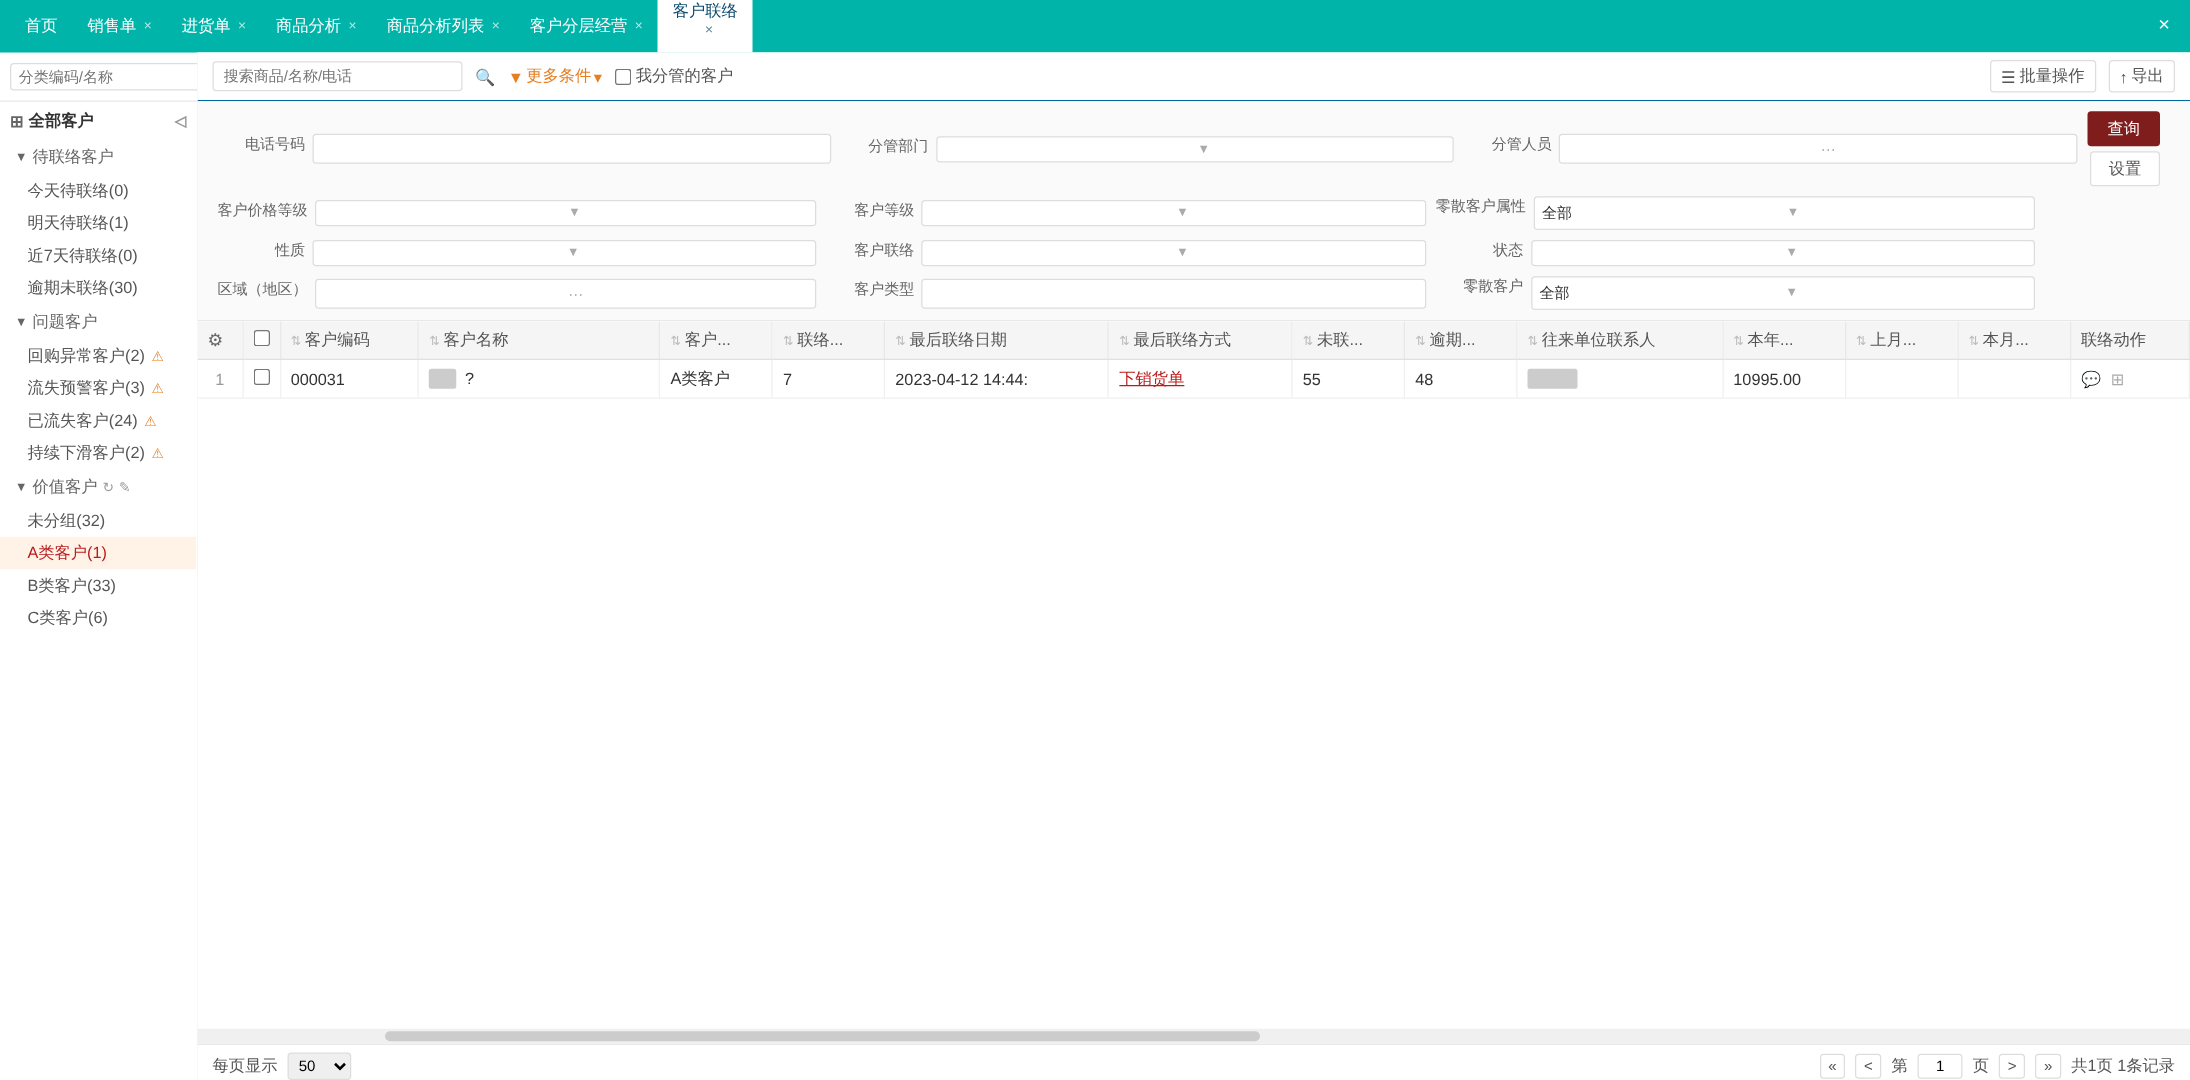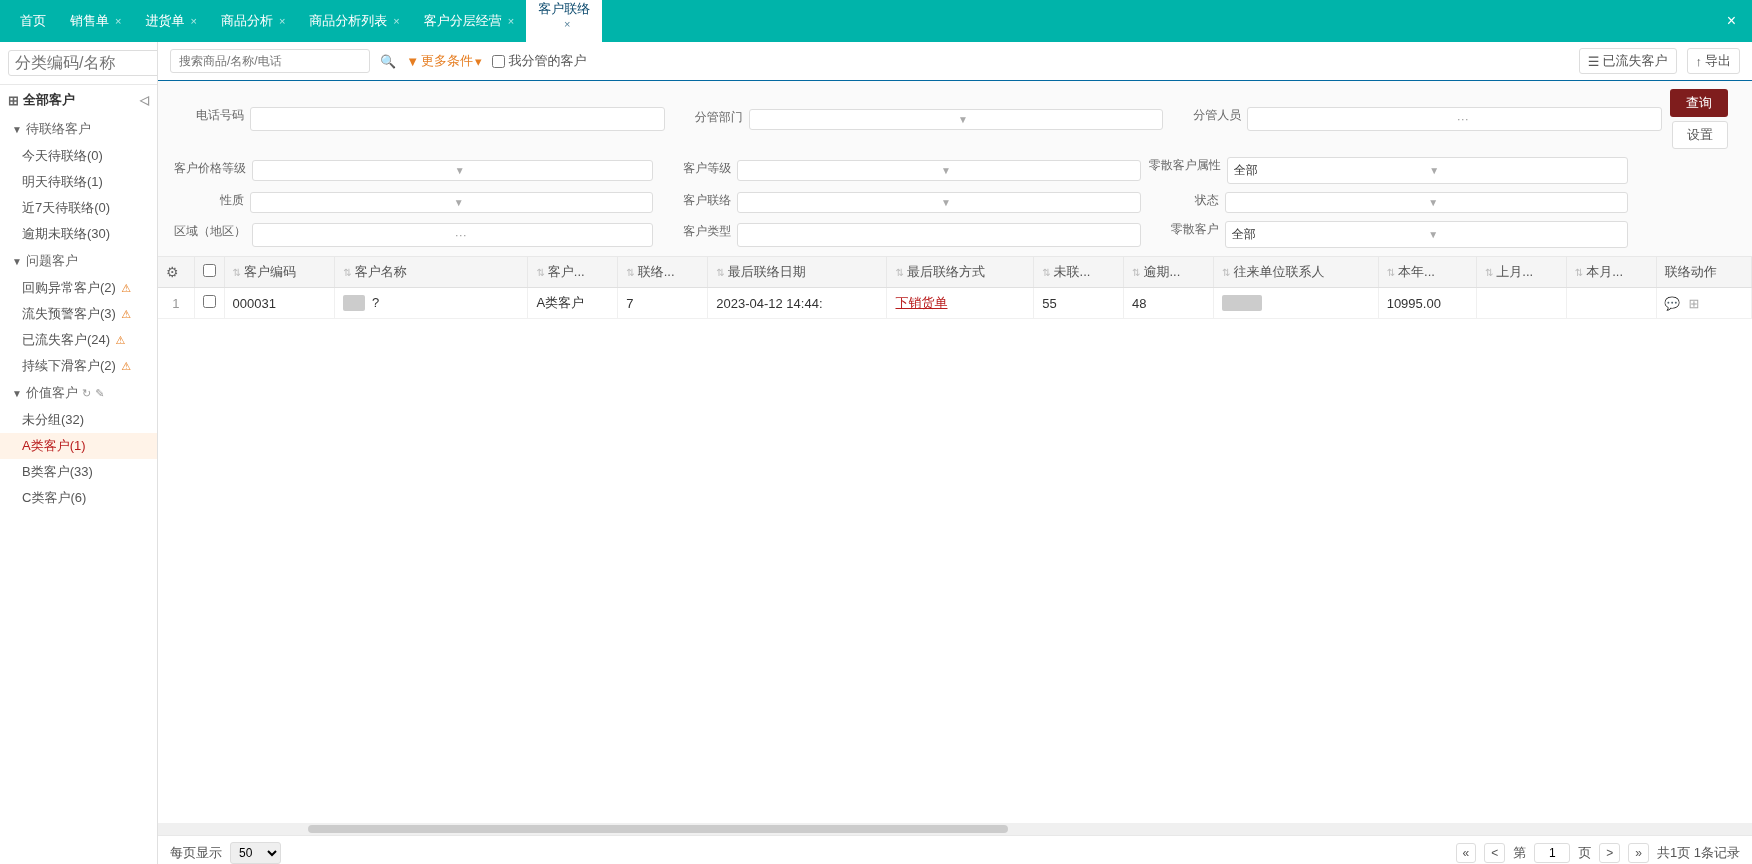--- a/index.html
+++ b/index.html
@@ -58,21 +58,21 @@
       border-bottom: 1px solid #e8e8e8;
       display: flex;
       align-items: center;
       gap: 4px;
     }
     .sidebar-search input {
       flex: 1;
       border: 1px solid #ddd;
       border-radius: 3px;
       padding: 3px 6px;
-      font-size: 16px;
+      font-size: 12px;
       color: #999;
       outline: none;
     }
     .sidebar-section-header {
       display: flex;
       align-items: center;
       padding: 6px 8px;
       font-weight: bold;
       color: #333;
       font-size: 13px;
@@ -469,21 +469,21 @@
         <span style="color:#e67e22;">更多条件</span>
         <span style="color:#e67e22;">▾</span>
       </div>
       <div class="filter-checkbox">
         <input type="checkbox" style="">
         <span>我分管的客户</span>
       </div>
       <div class="filter-spacer"></div>
       <div class="btn-batch">
         <span>☰</span>
-        <span>已流失客户</span>
+        <span>批量操作</span>
       </div>
       <div class="btn-export">
         <span>↑</span>
         <span>导出</span>
       </div>
     </div>
 
     <div class="extended-filters">
 
       <div class="filter-row">

